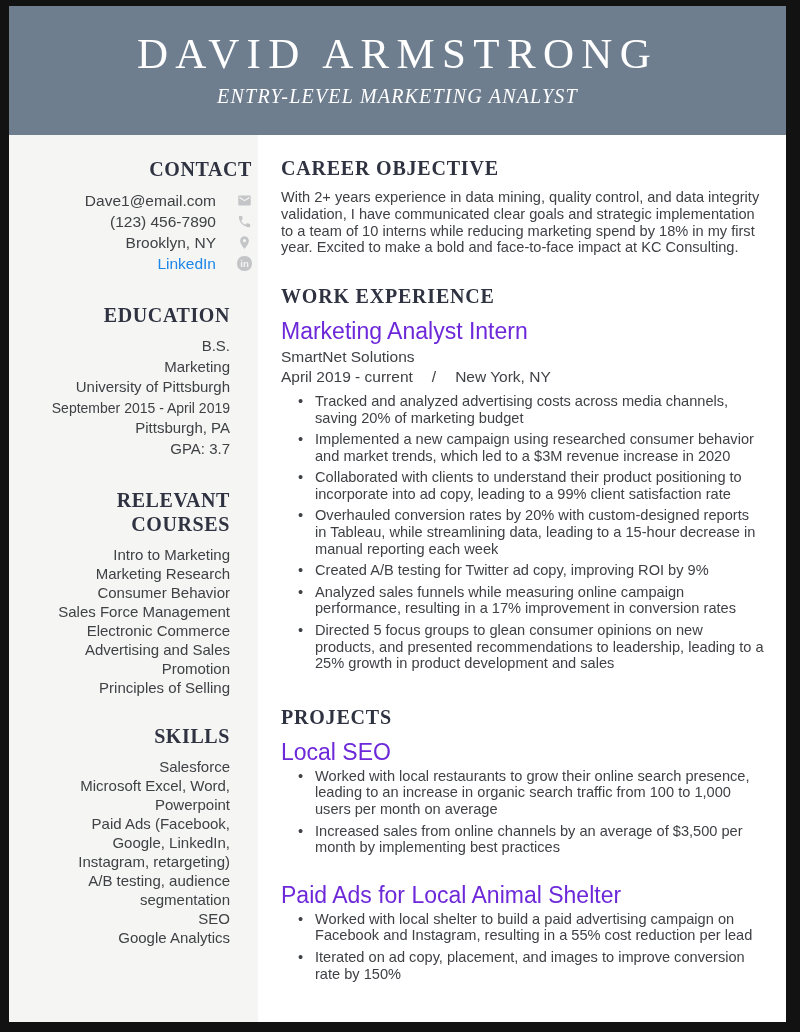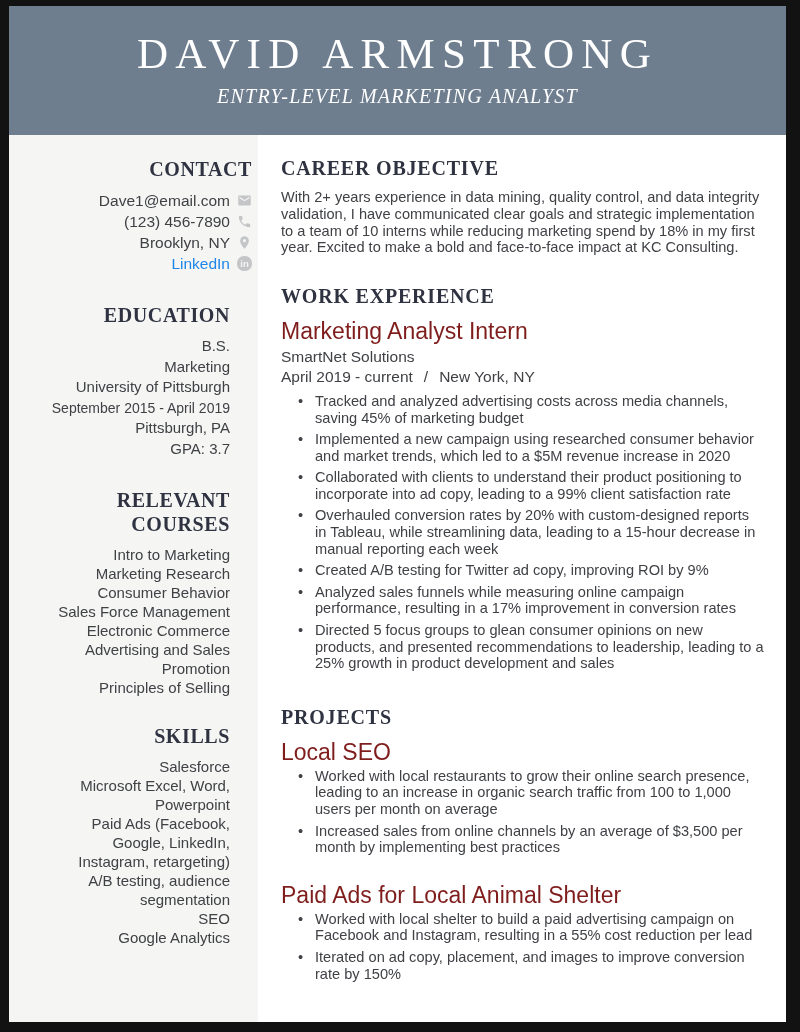--- a/index.html
+++ b/index.html
@@ -49,21 +49,21 @@
   .side-section { padding-right: 22px; }
   .side-heading {
     font-family: "Liberation Serif", serif;
     font-weight: 700; font-size: 20px;
     color: #2F3240; letter-spacing: 0.03em;
     line-height: 1.2; margin-bottom: 9px;
   }
   .contact-rows { padding-right: 0; }
   .contact-row {
     display: flex; justify-content: flex-end; align-items: center;
-    gap: 7px; font-size: 15.5px; line-height: 21px;
+    gap: 21px; font-size: 15.5px; line-height: 21px;
   }
   .contact-row .icon { width: 15px; height: 15px; flex: 0 0 15px; display: inline-flex; }
   .contact-row .icon svg { width: 15px; height: 15px; fill: #C3C5C7; }
   .li-badge {
     width: 15px; height: 15px; border-radius: 7px;
     background: #C3C5C7; color: #F5F5F4;
     font-size: 9.5px; font-weight: 700; line-height: 15px; text-align: center;
     font-family: "Liberation Sans", sans-serif;
   }
   .link { color: #1D86E8; }
@@ -82,26 +82,26 @@
   .main-heading {
     font-family: "Liberation Serif", serif;
     font-weight: 700; font-size: 20px;
     color: #2F3240; letter-spacing: 0.04em;
     line-height: 1.1; margin-bottom: 10px;
   }
   .objective-text { font-size: 14.6px; line-height: 16.8px; }
   .section-gap { height: 29px; }
 
   .job-title, .project-title {
-    font-size: 23px; font-weight: 400; color: #7f1d1d;
+    font-size: 23px; font-weight: 400; color: #6d28d9;
     line-height: 28px;
   }
   .company { font-size: 15.5px; line-height: 20px; margin-top: 2px; }
   .date-line {
-    display: flex; gap: 11px; align-items: baseline;
+    display: flex; gap: 19px; align-items: baseline;
     font-size: 15.5px; line-height: 20px; margin-bottom: 6px;
   }
   ul.bullets { list-style: none; margin-top: 2px; }
   ul.bullets li {
     position: relative;
     padding-left: 34px;
     font-size: 14.6px; line-height: 16.8px;
     margin-bottom: 4.5px;
   }
   ul.bullets li::before {
@@ -211,22 +211,22 @@
       <div>
         <div class="main-heading">WORK EXPERIENCE</div>
         <div class="job-title">Marketing Analyst Intern</div>
         <div class="company">SmartNet Solutions</div>
         <div class="date-line">
           <span>April 2019 - current</span>
           <span>/</span>
           <span>New York, NY</span>
         </div>
         <ul class="bullets">
-          <li>Tracked and analyzed advertising costs across media channels, saving 45% of marketing budget</li>
-          <li>Implemented a new campaign using researched consumer behavior and market trends, which led to a $5M revenue increase in 2020</li>
+          <li>Tracked and analyzed advertising costs across media channels, saving 20% of marketing budget</li>
+          <li>Implemented a new campaign using researched consumer behavior and market trends, which led to a $3M revenue increase in 2020</li>
           <li>Collaborated with clients to understand their product positioning to incorporate into ad copy, leading to a 99% client satisfaction rate</li>
           <li>Overhauled conversion rates by 20% with custom-designed reports in Tableau, while streamlining data, leading to a 15-hour decrease in manual reporting each week</li>
           <li>Created A/B testing for Twitter ad copy, improving ROI by 9%</li>
           <li>Analyzed sales funnels while measuring online campaign performance, resulting in a 17% improvement in conversion rates</li>
           <li>Directed 5 focus groups to glean consumer opinions on new products, and presented recommendations to leadership, leading to a 25% growth in product development and sales</li>
         </ul>
       </div>
 
       <div class="section-gap"></div>
 

